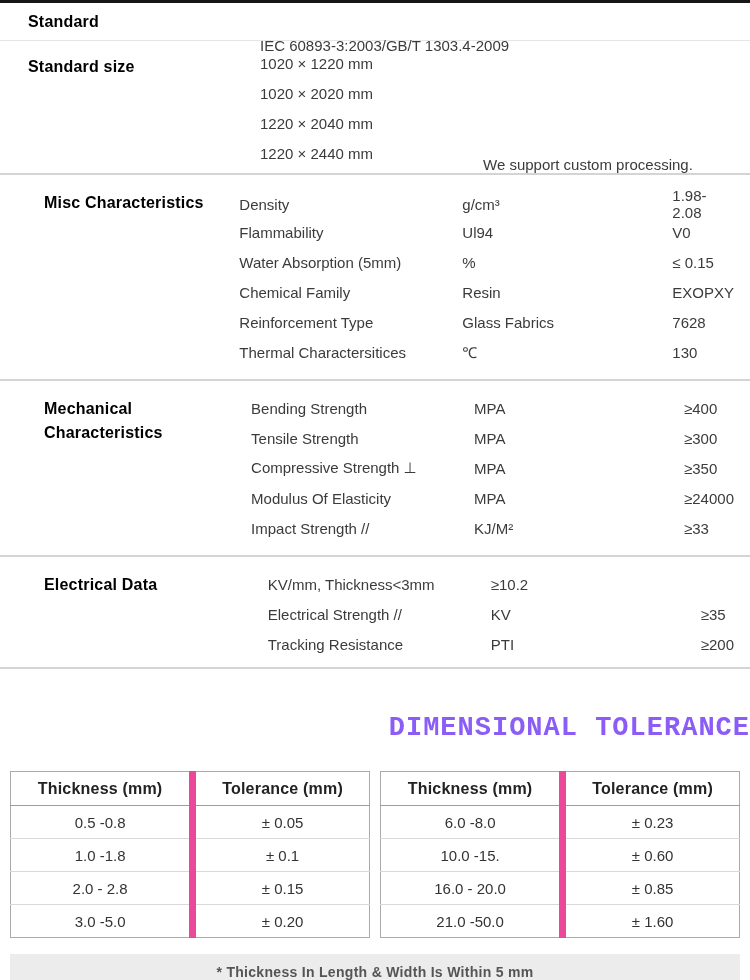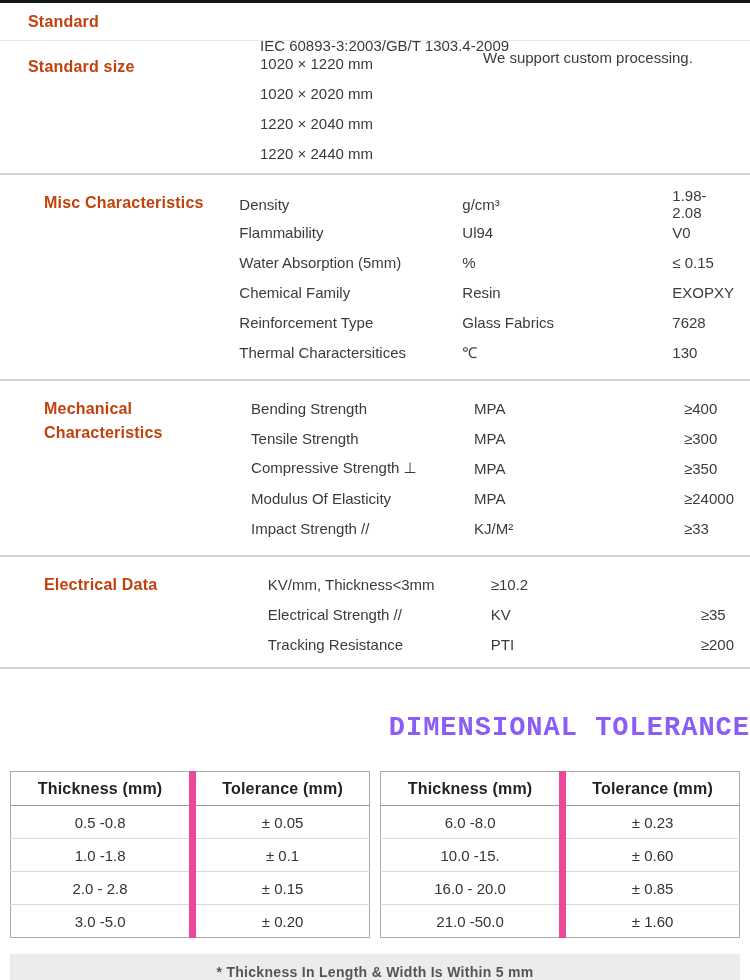--- a/index.html
+++ b/index.html
@@ -9,34 +9,34 @@
     font-family:"Liberation Sans", sans-serif;
     color:#3b3b3b;
     overflow:hidden;
   }
   .top-rule { height:3px; background:#161616; }
 
   
   .sec { display:flex; }
   .col-label {
     width:260px; box-sizing:border-box; padding-left:28px;
-    font-weight:bold; font-size:16px; color:#c2410c;
+    font-weight:bold; font-size:16px; color:#000000;
     letter-spacing:0.2px; line-height:24px;
   }
   .sec-standard { height:37px; align-items:center; }
   .sec-standard .std-value { font-size:15px; color:#3b3b3b;margin-top:48px; }
 
   .divider-thin { height:1px; background:#e6e6e6; }
   .divider { height:2px; background:#d4d4d4; }
 
   .sec-size { height:132px; box-sizing:border-box; padding-top:8px; }
   .sec-size .col-label { padding-top:6px; }
   .size-list { width:223px; }
   .size-line { height:30px; line-height:30px; font-size:15px; }
-  .size-note-wrap { flex:1; display:flex; align-items:flex-start; }
+  .size-note-wrap { flex:1; display:flex; align-items:flex-end; }
   .size-note { font-size:15px; }
 
   .sec-block { box-sizing:border-box; padding:12px 16px;border-radius:20px; }
   .sec-block .col-label { padding-top:4px; }
   .rows { flex:1; }
   .prow {
     display:grid; grid-template-columns:223px 210px 1fr;
     height:30px; align-items:center; font-size:15px;
   }
   .sec-elec { padding-bottom:8px; }

